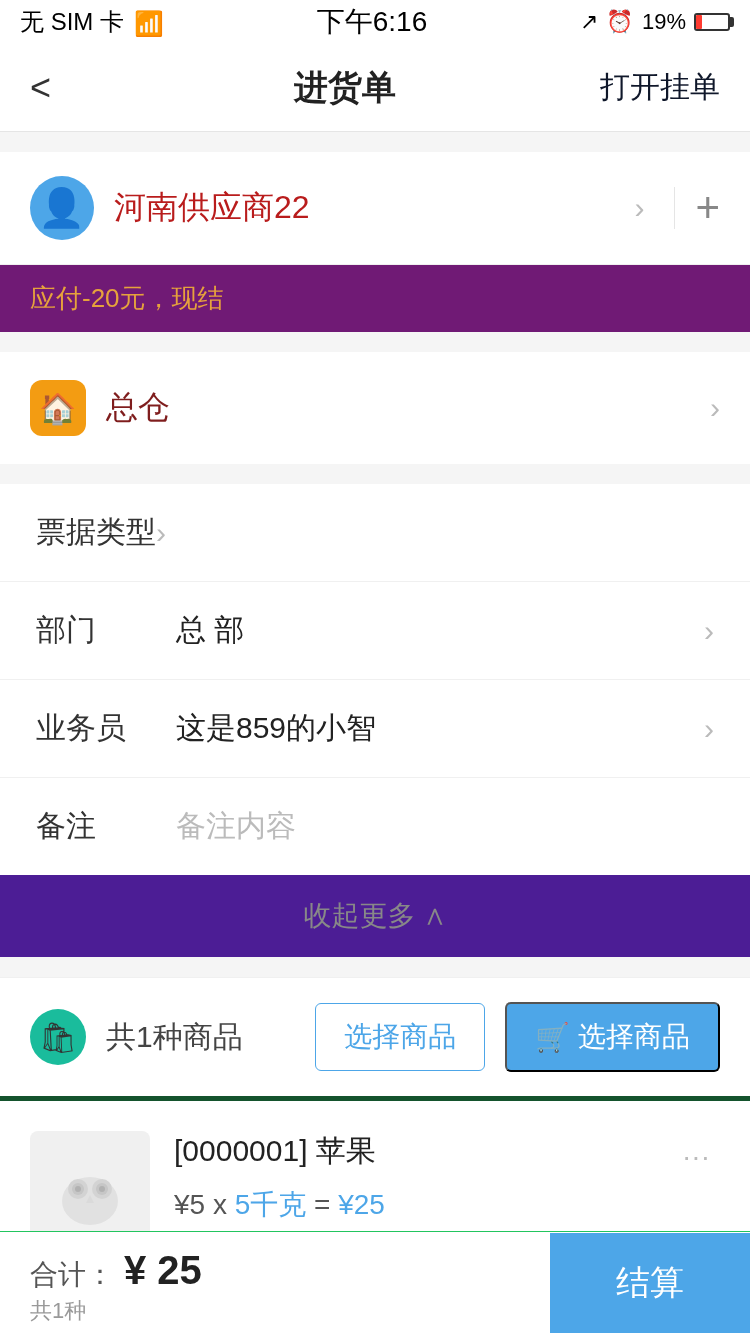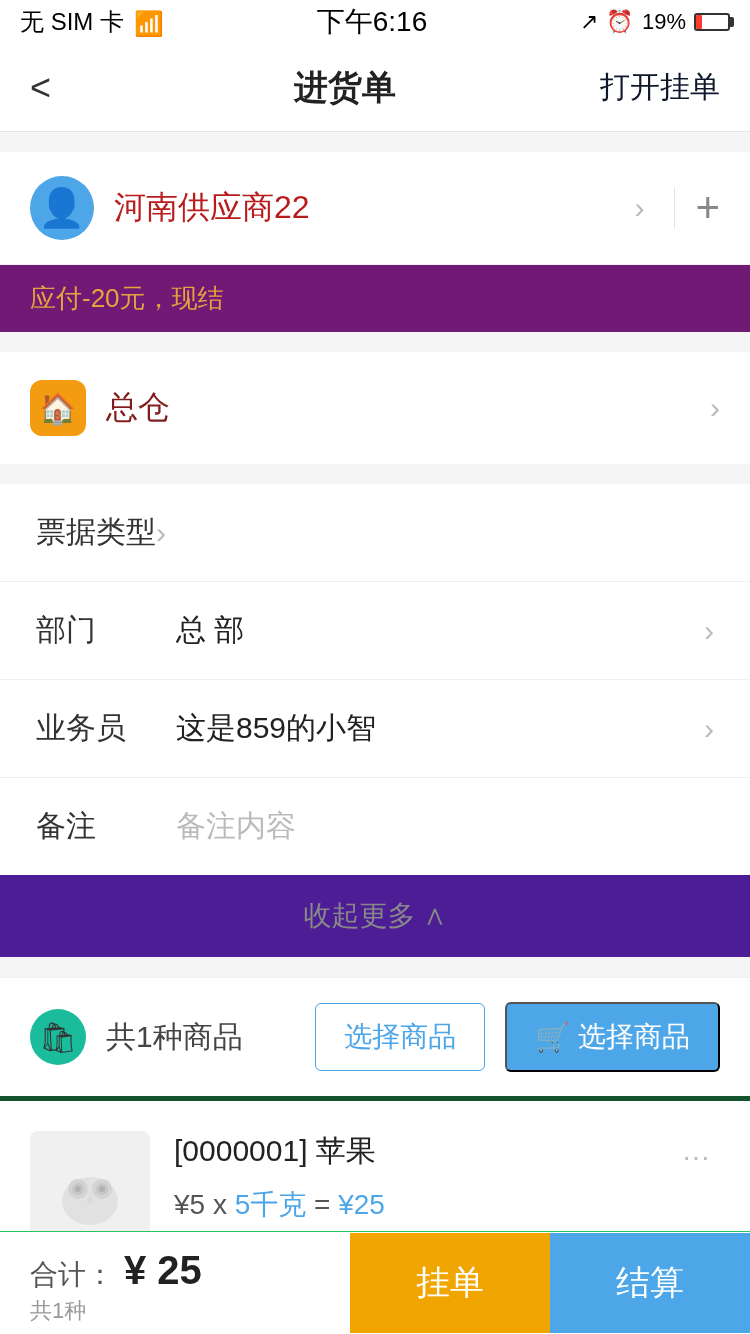--- a/index.html
+++ b/index.html
@@ -459,15 +459,14 @@
 <div style="height:120px;"></div>
 
 <div class="footer">
   <div class="footer-total">
     <div class="footer-total-row">
       <span class="footer-total-label">合计：</span>
       <span class="footer-total-amount">¥ 25</span>
     </div>
     <div class="footer-sub">共1种</div>
   </div>
-  <div class="btn-hang">挂单</div>
   <div class="btn-settle">结算</div>
 </div>
 
 </body></html>

